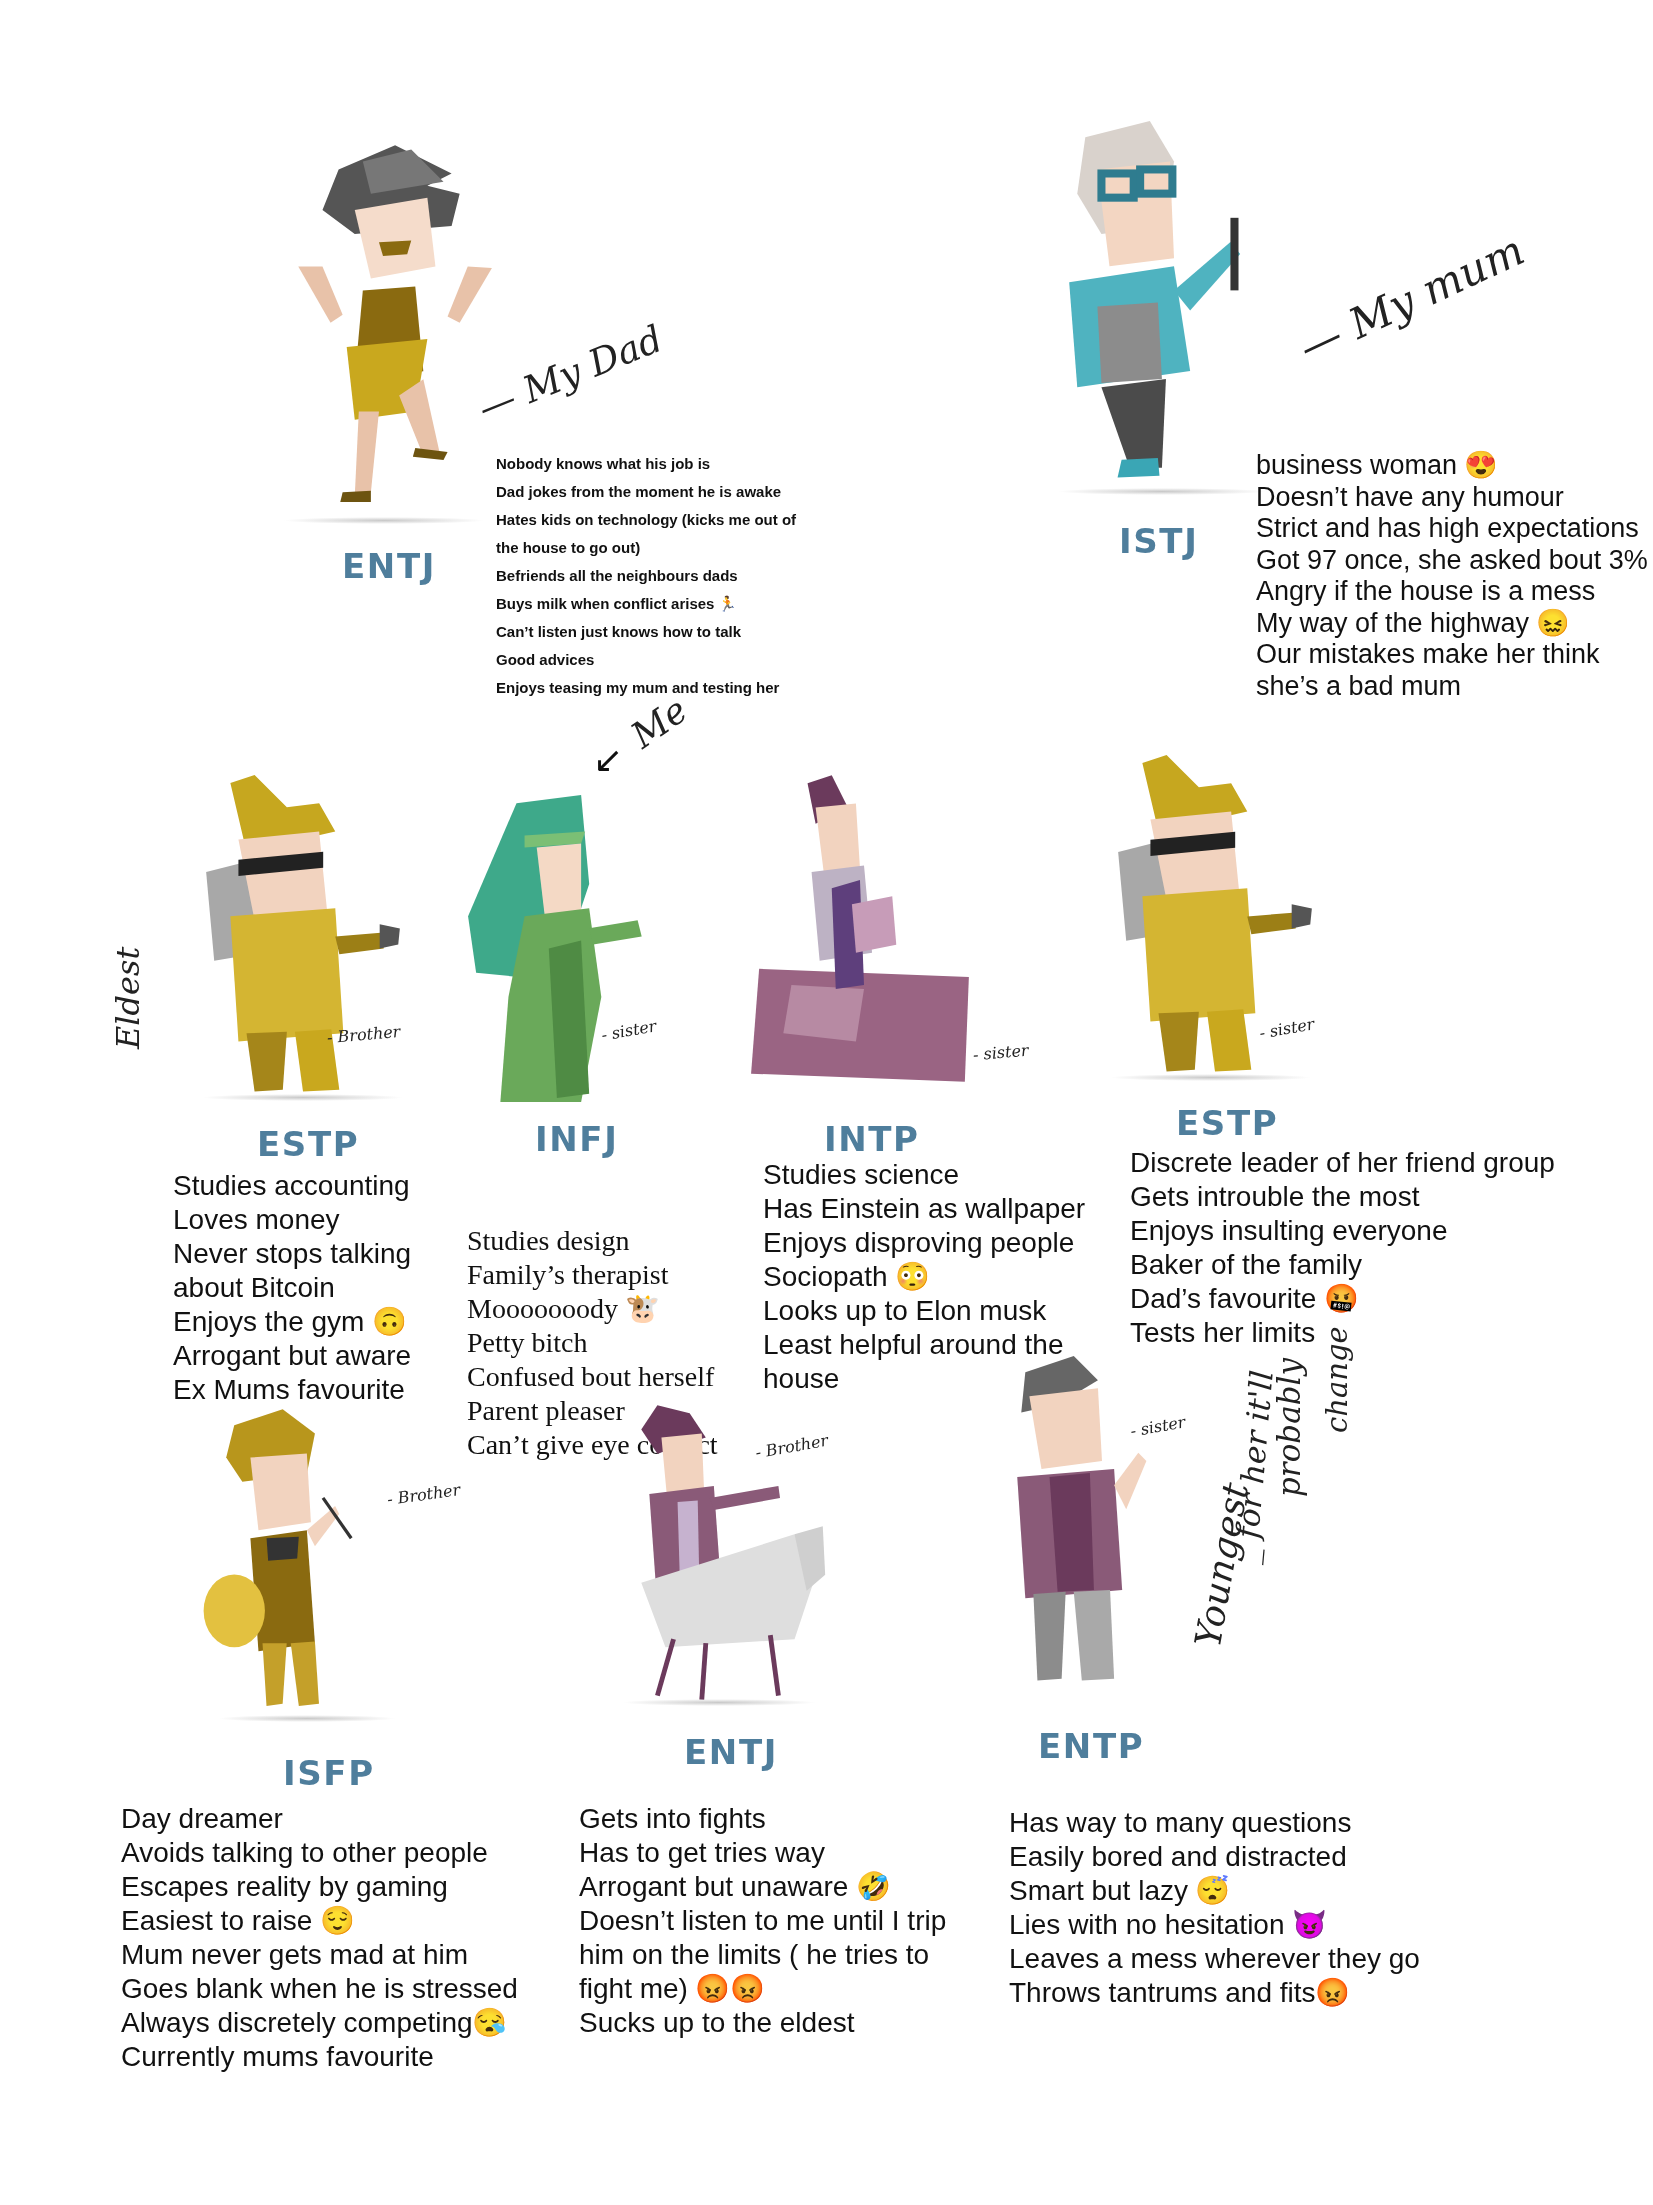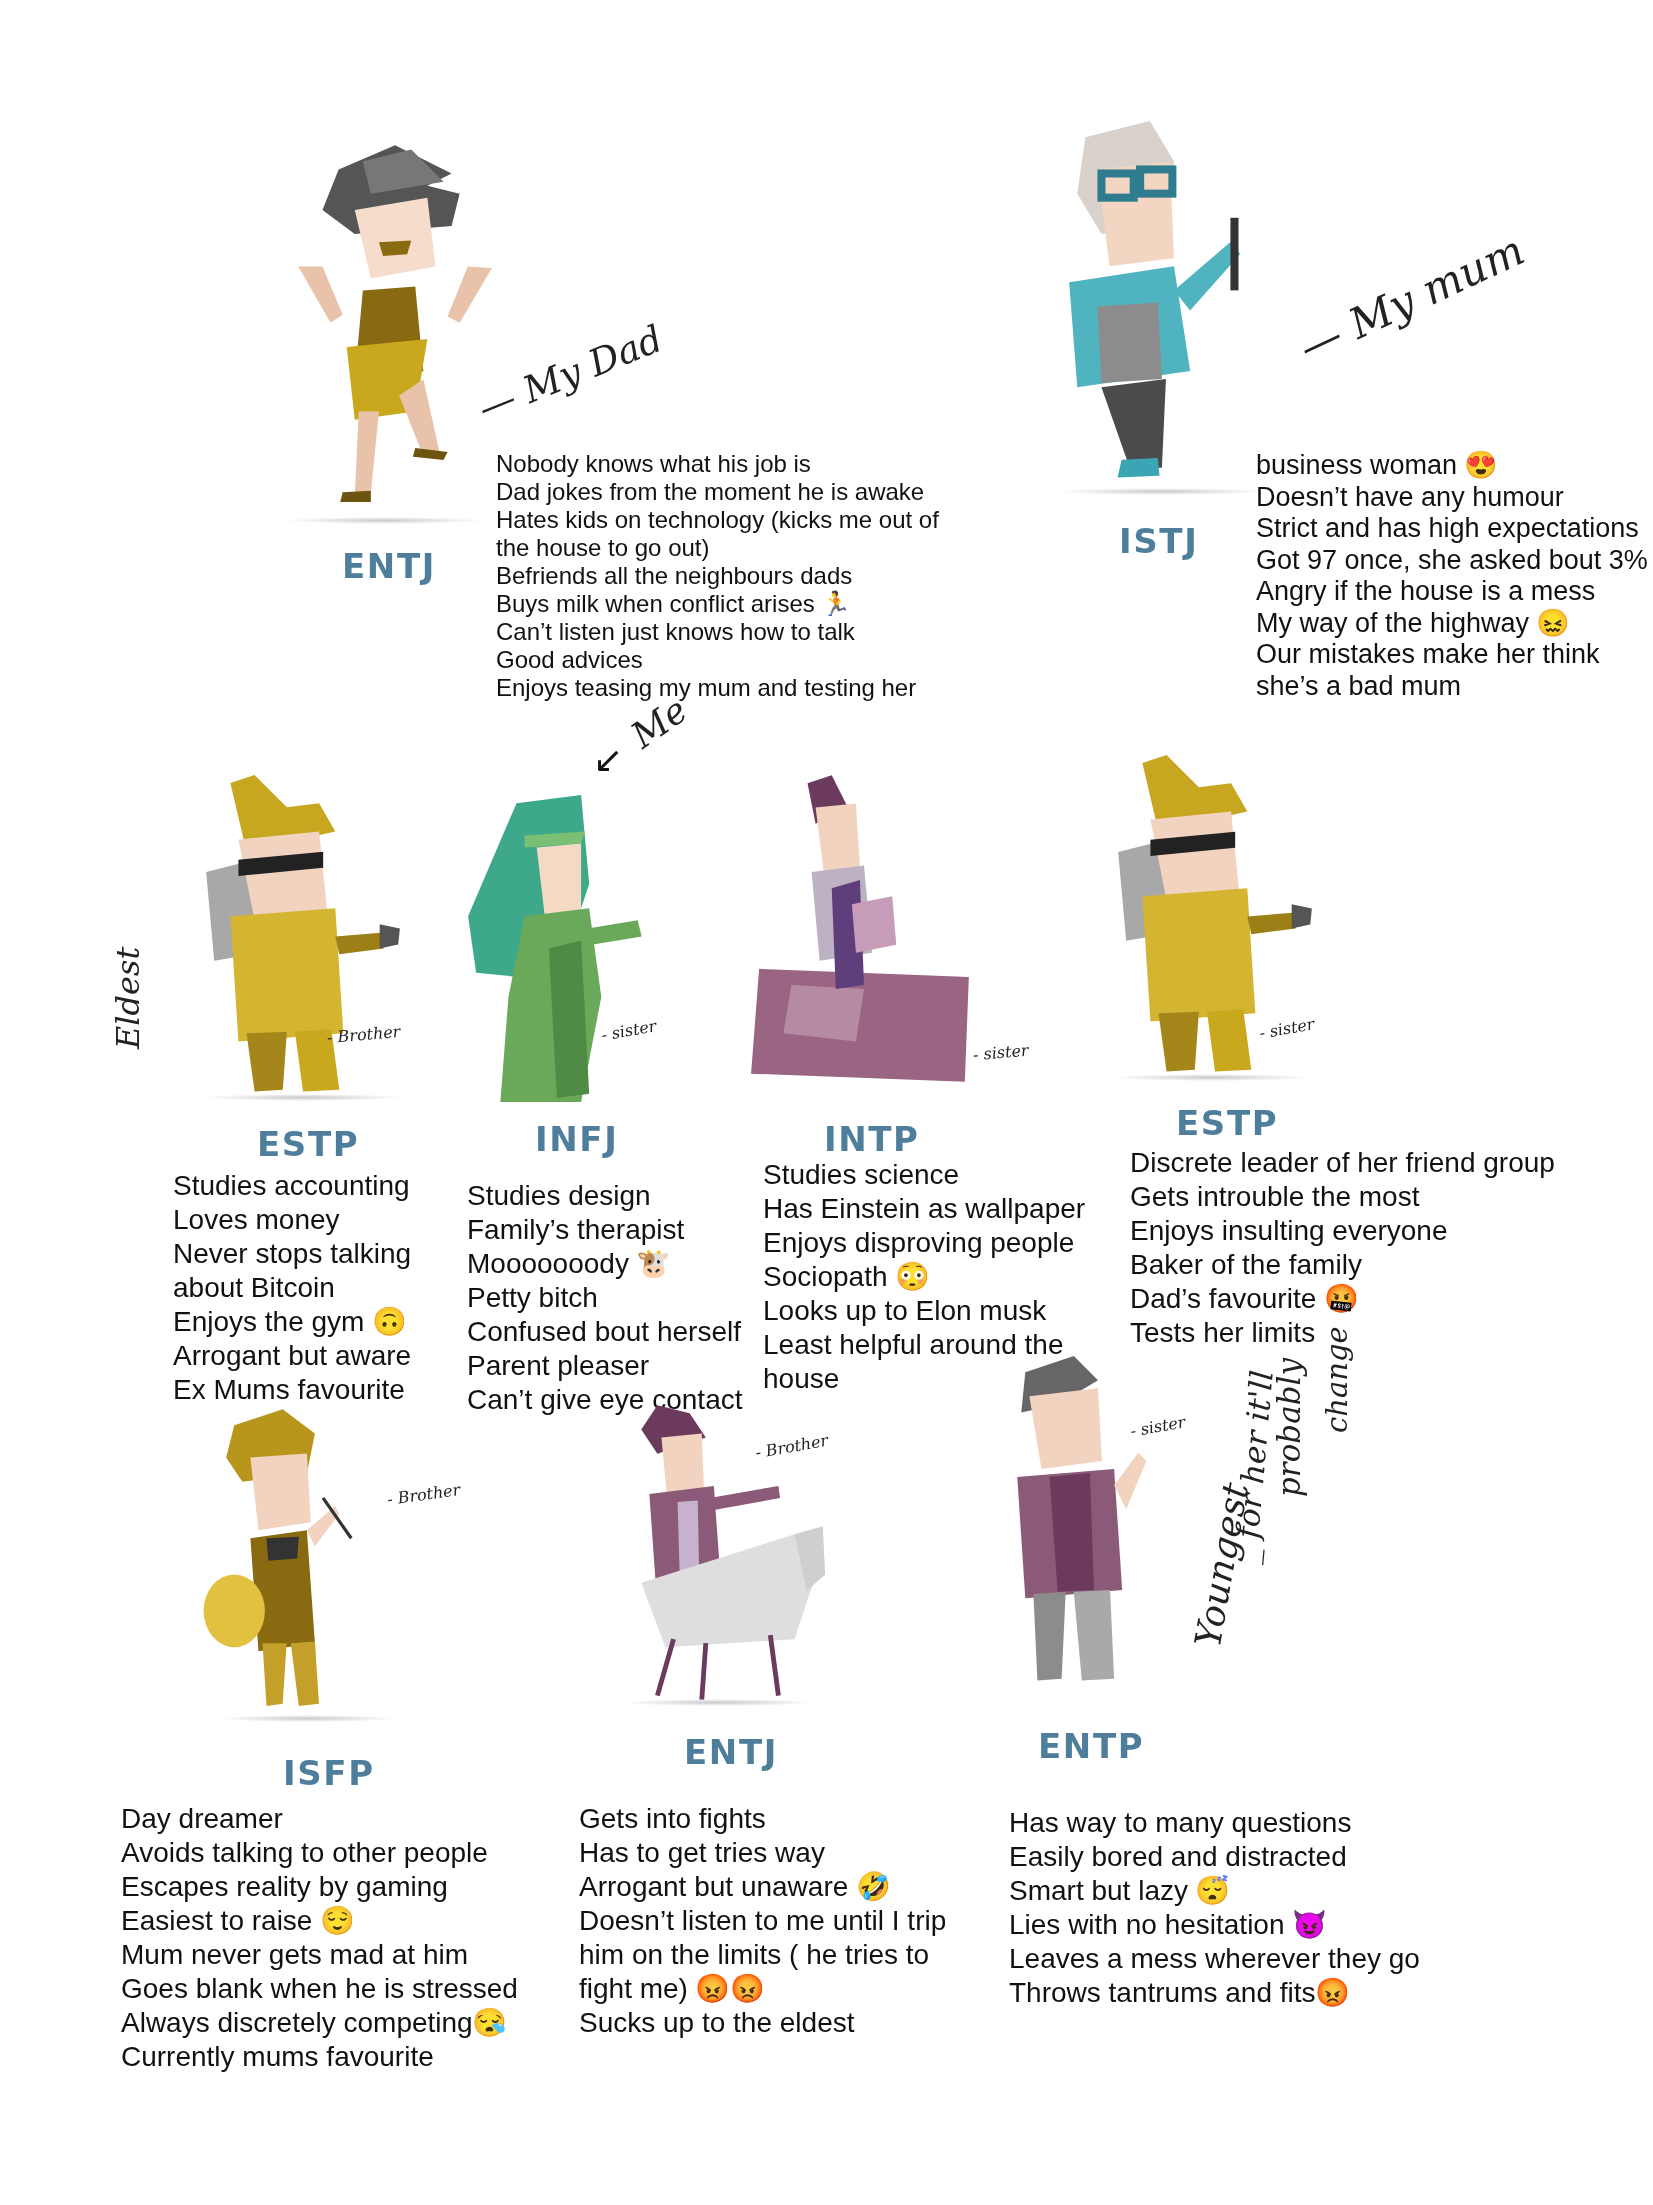--- a/index.html
+++ b/index.html
@@ -2,21 +2,21 @@
 <html style="font-size:13px"><head>
 <meta charset="utf-8">
 <style>
   html, body { margin:0; padding:0; background:#ffffff; }
   body { width:1653px; height:2205px; position:relative; overflow:hidden; font-family:"Liberation Sans", sans-serif; color:#111; }
   .abs { position:absolute; }
   .figure { position:absolute; }
   .type-label { position:absolute; font-family:"DejaVu Sans", sans-serif; font-weight:bold; color:#4f7e9c; font-size:34px; letter-spacing:1.6px; }
   .notes { position:absolute; margin:0; padding:0; list-style:none; color:#111; }
   .notes li { white-space:nowrap; }
-  .notes.small { font-size:24px; line-height:28px; }
+  .notes.small { font-size:15px; line-height:28px;font-weight:bold; }
   .notes.big { font-size:28px; line-height:34px; }
   .notes.mum { font-size:27px; line-height:31.5px; }
   .hand { position:absolute; font-family:"DejaVu Serif", serif; font-style:italic; color:#222; font-weight:300; white-space:nowrap; }
   .tag { font-size:16px; }
   .shadow { position:absolute; height:6.5px; border-radius:50%; background:radial-gradient(ellipse at center, #c9c9c9 0%, rgba(255,255,255,0) 70%); }
 </style>
 </head>
 <body>
 
 <div class="figure" style="left:266px; top:137px; width:234px; height:404px;">
@@ -120,21 +120,21 @@
     <polygon points="70,60 145,55 140,70 70,75" fill="#7bbf75"></polygon>
     <polygon points="85,75 140,70 140,155 95,160" fill="#f4d9c5"></polygon>
     <polygon points="70,160 150,150 165,260 140,390 40,390 50,260" fill="#6aa95a"></polygon>
     <polygon points="150,175 210,165 215,185 155,195" fill="#6aa95a"></polygon>
     <polygon points="100,200 140,190 150,380 110,385" fill="#4f8b44"></polygon>
   </svg>
 </div>
 <div class="hand tag" style="left:601px; top:1021px; transform:rotate(-10deg);">- sister</div>
 <div class="type-label" style="left:527px; top:1119px;margin-left:8px;">INFJ</div>
 
-<ul class="notes big" style="left:467px; top:1179px;">
+<ul class="notes big" style="left:467px; top:1224px;font-family:Liberation Serif, serif;">
   <li>Studies design</li>
   <li>Family’s therapist</li>
   <li>Mooooooody 🐮</li>
   <li>Petty bitch</li>
   <li>Confused bout herself</li>
   <li>Parent pleaser</li>
   <li>Can’t give eye contact</li>
 </ul>
 
 <div class="figure" style="left:743px; top:775px; width:242px; height:307px;">

